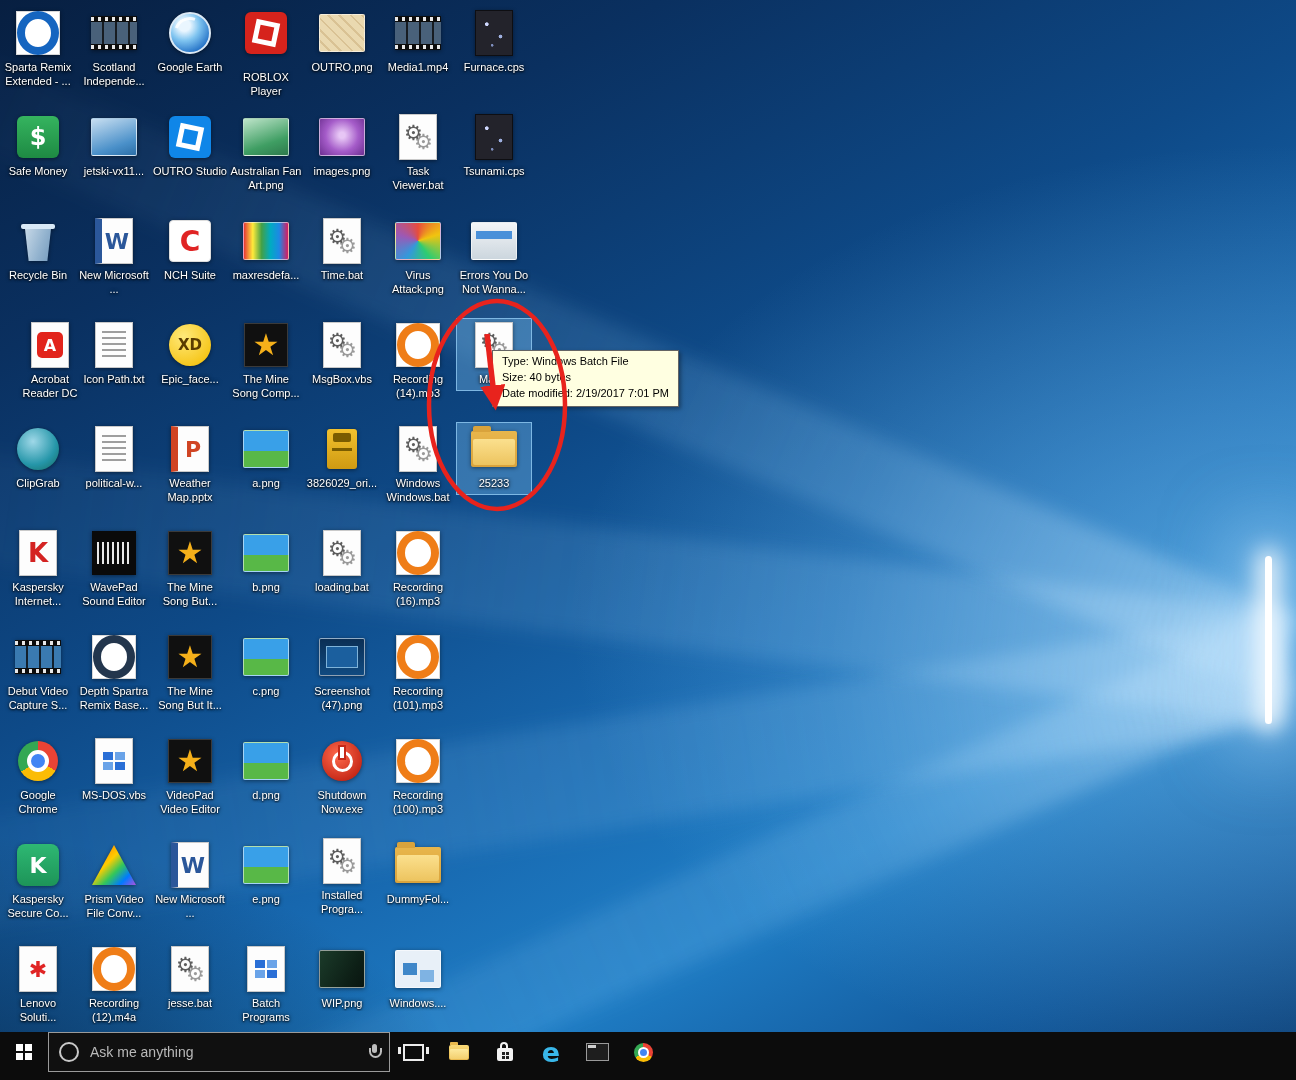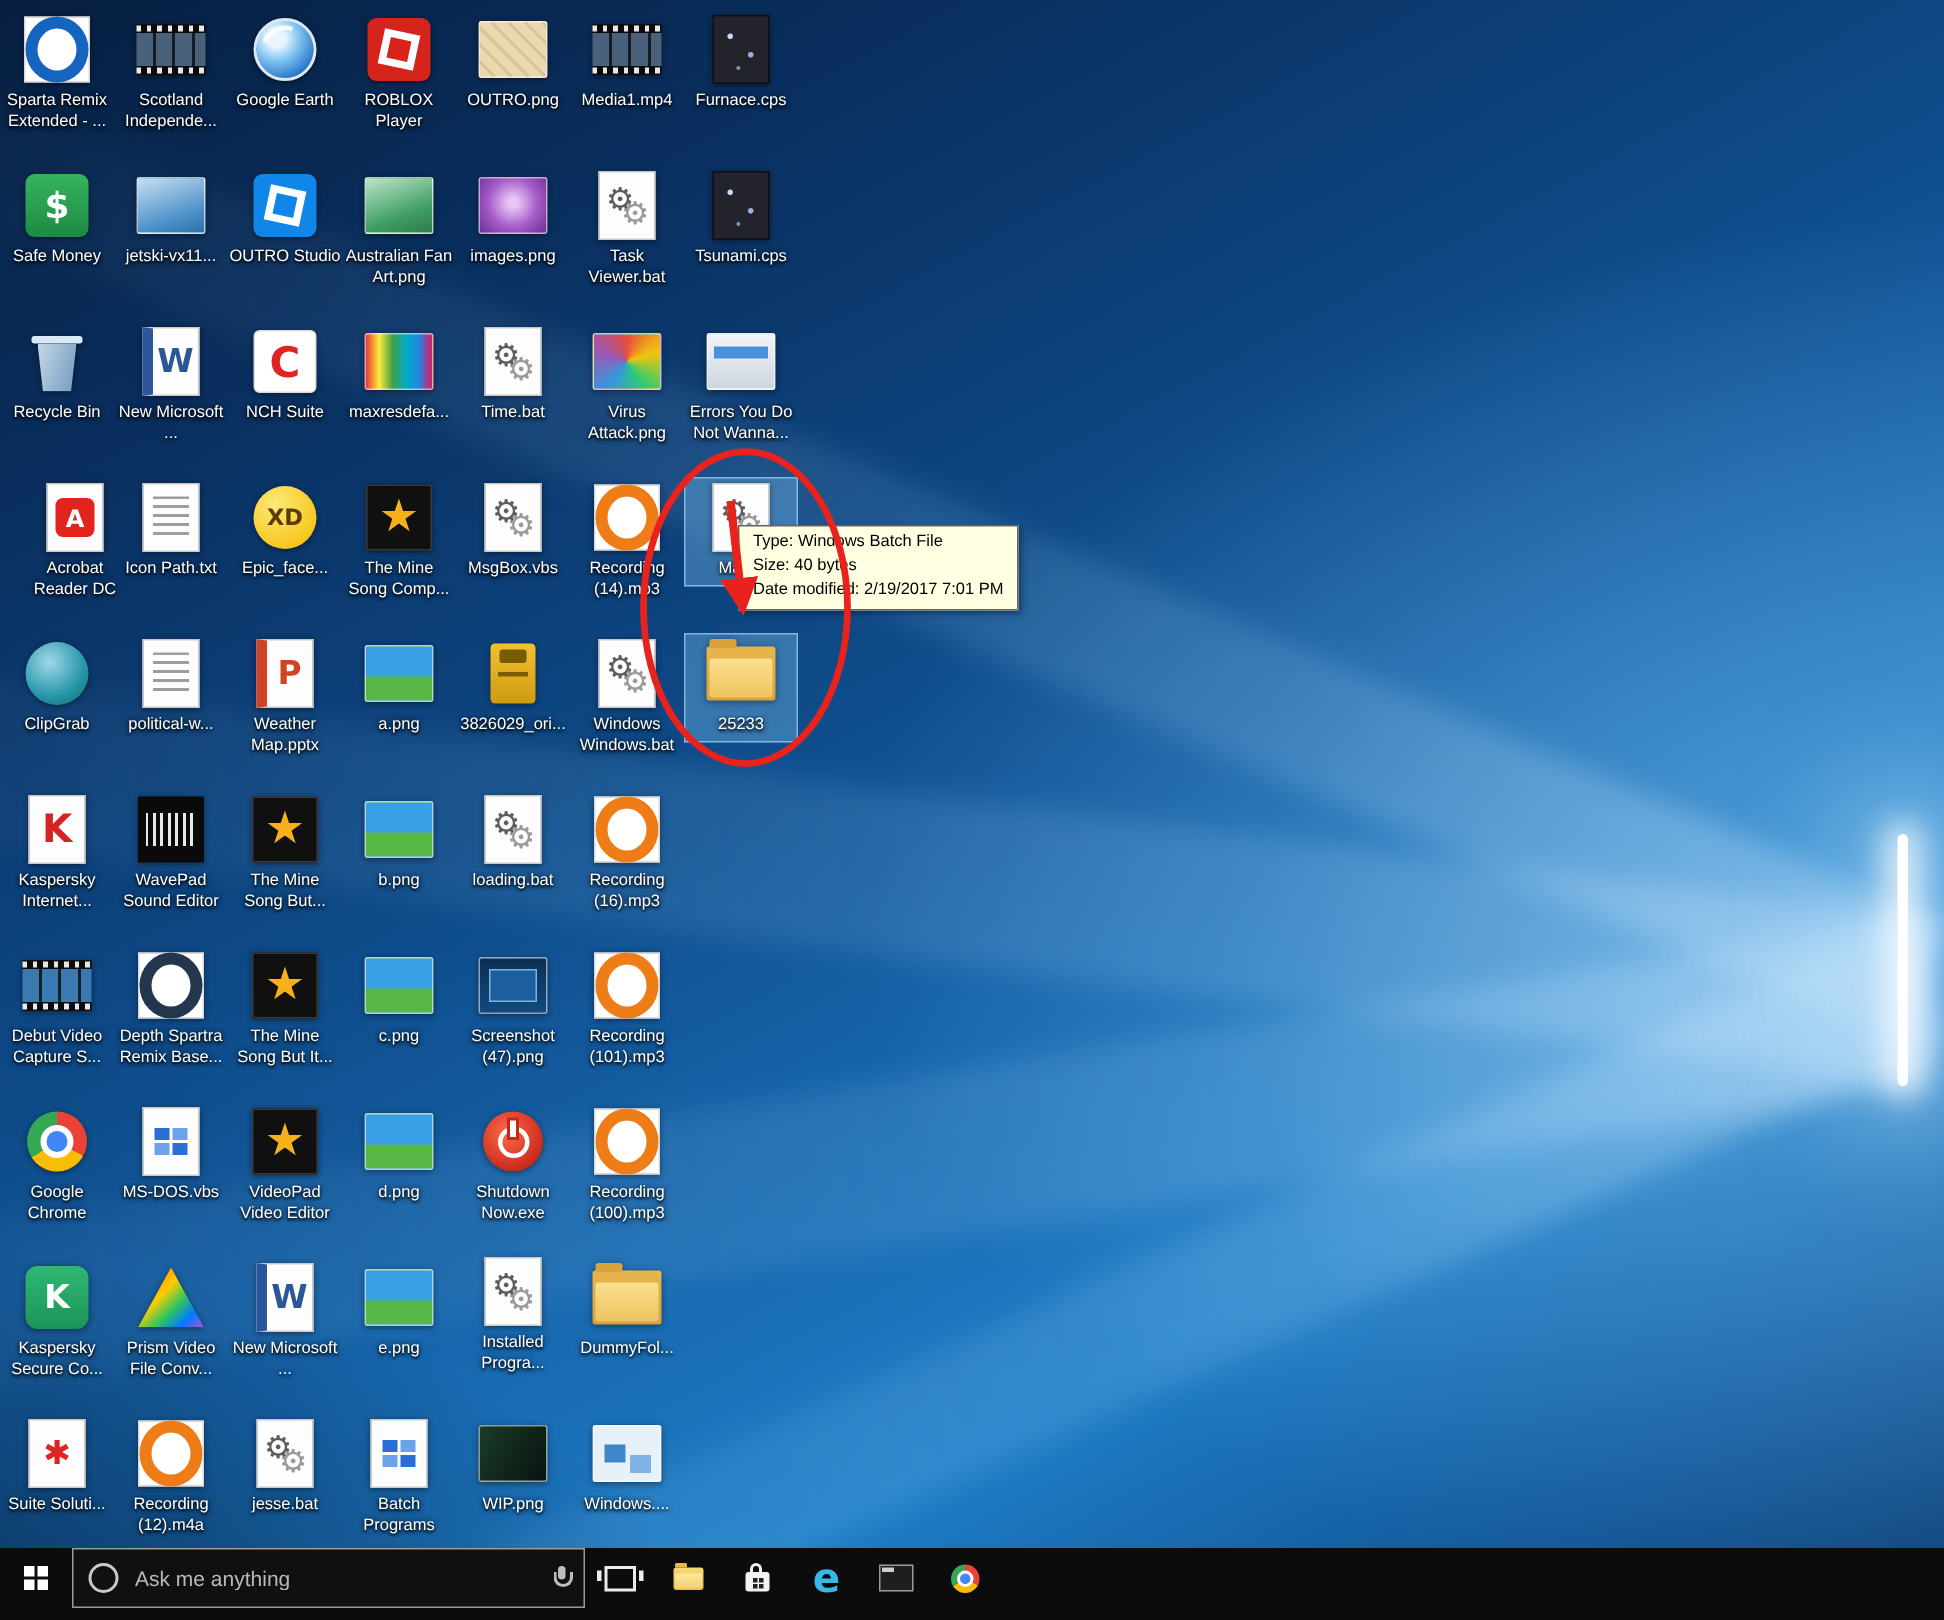--- a/index.html
+++ b/index.html
@@ -258,21 +258,21 @@
       <div class="cell" style="left: 0px; top: 838px;">
         <div class="icon k-kaspersky-green">
           <span class="g"></span>
         </div>
         <div class="label">Kaspersky Secure Co...</div>
       </div>
       <div class="cell" style="left: 0px; top: 942px;">
         <div class="icon k-lenovo">
           <span class="g"></span>
         </div>
-        <div class="label">Suite Soluti...</div>
+        <div class="label">Lenovo Soluti...</div>
       </div>
       <div class="cell" style="left: 76px; top: 6px;">
         <div class="icon k-film">
           <span class="g"></span>
         </div>
         <div class="label">Scotland Independe...</div>
       </div>
       <div class="cell" style="left: 76px; top: 110px;">
         <div class="icon k-img-blue">
           <span class="g"></span>
@@ -380,21 +380,21 @@
           <span class="g"></span>
         </div>
         <div class="label">New Microsoft ...</div>
       </div>
       <div class="cell" style="left: 152px; top: 942px;">
         <div class="icon k-gear">
           <span class="g"></span>
         </div>
         <div class="label">jesse.bat</div>
       </div>
-      <div class="cell" style="left: 228px; top: 6px;">
+      <div class="cell" style="left: 228px; top: 6px; gap: 10px;">
         <div class="icon k-roblox-red">
           <span class="g"></span>
         </div>
         <div class="label">ROBLOX Player</div>
       </div>
       <div class="cell" style="left: 228px; top: 110px;">
         <div class="icon k-img-green">
           <span class="g"></span>
         </div>
         <div class="label">Australian Fan Art.png</div>

